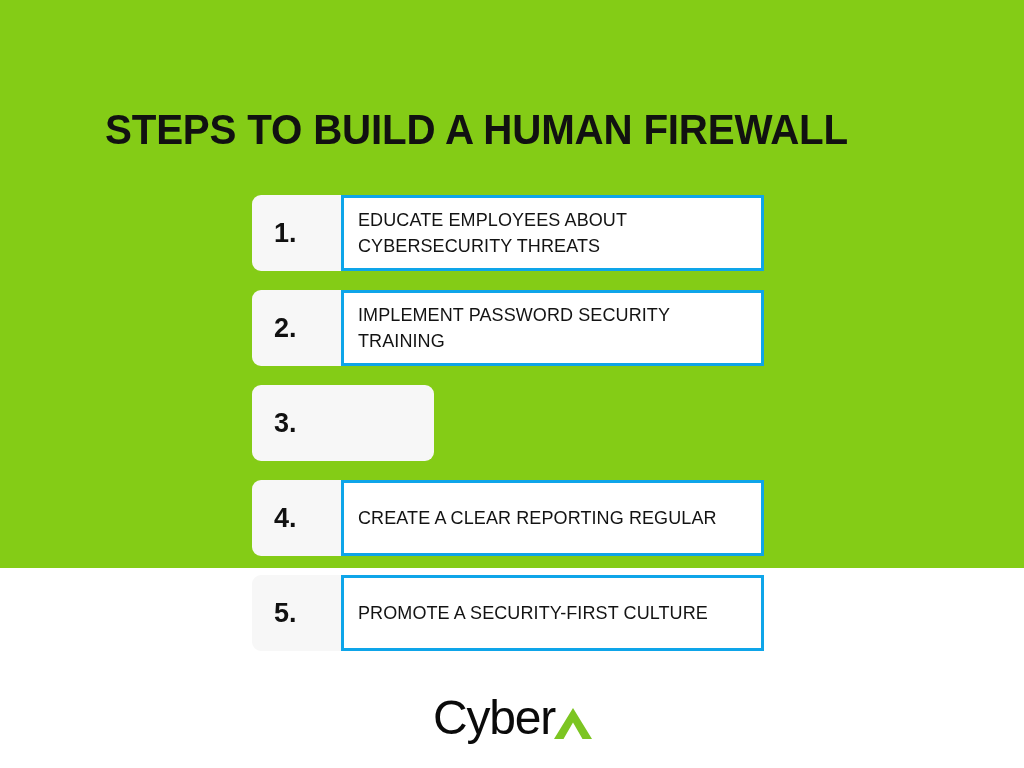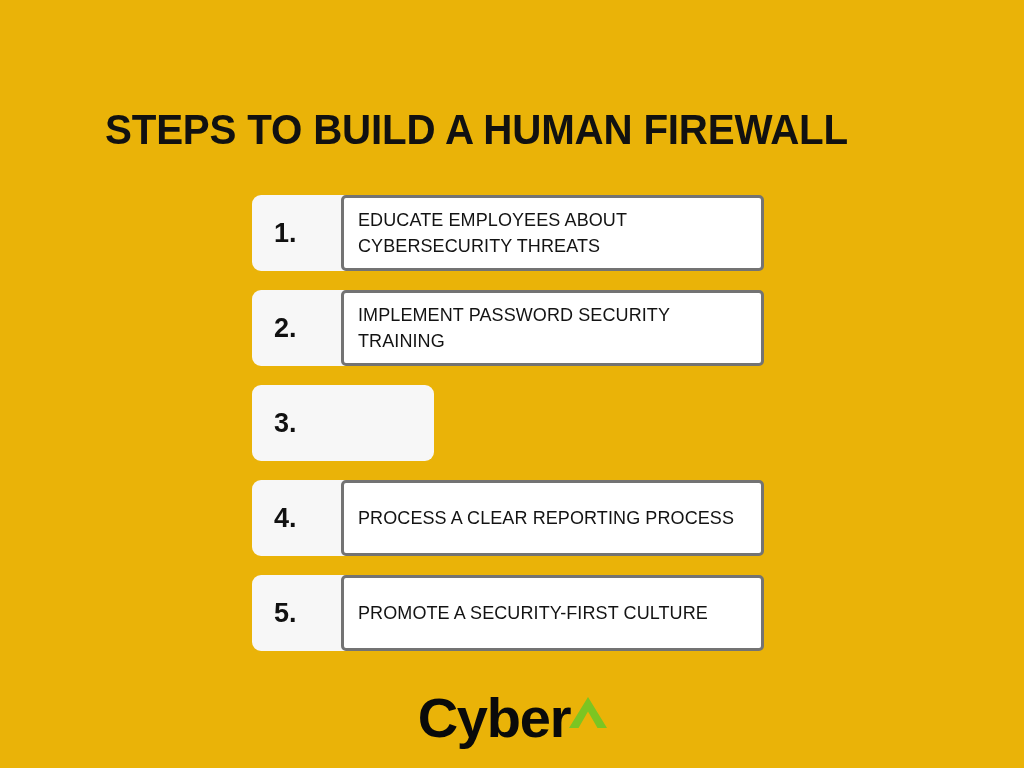--- a/index.html
+++ b/index.html
@@ -11,22 +11,22 @@
     width: 1024px;
     height: 768px;
     background: #ffffff;
     font-family: "Liberation Sans", sans-serif;
     overflow: hidden;
   }
 
   .slide {
     position: relative;
     width: 1024px;
-    height: 768px;
-    background: #eab308;
+    height: 568px;
+    background: #84cc16;
     box-sizing: border-box;
   }
 
   
   .title {
     position: absolute;
     left: 105px;
     top: 76px;
     width: 820px;
     font-size: 42px;
@@ -80,22 +80,22 @@
     letter-spacing: 0px;
   }
 
   .step-box {
     position: absolute;
     left: 89px;
     top: 0;
     width: 423px;
     height: 76px;
     background: #ffffff;
-    border: 3px solid #737373;
-    border-radius: 5px;
+    border: 3px solid #0ea5e9;
+    border-radius: 0;
     box-sizing: border-box;
     display: flex;
     align-items: center;
   }
 
   .step-text {
     padding: 0 14px 0 14px;
     font-size: 18px;
     line-height: 26px;
     color: #131313;
@@ -109,23 +109,23 @@
     left: 0;
     top: 697px;
     width: 1024px;
     height: 42px;
     display: flex;
     align-items: center;
     justify-content: center;
   }
   .logo-wordmark {
     display: flex;
-    align-items: flex-start;
-    font-size: 56px;
-    font-weight: bold;
+    align-items: flex-end;
+    font-size: 48px;
+    font-weight: normal;
     color: #0a0a0a;
     letter-spacing: -1.2px;
     line-height: 42px;
   }
   .logo-part {
     display: inline-block;
   }
   .logo-arrow-glyph {
     display: inline-block;
     width: 38px;
@@ -171,21 +171,21 @@
       <div class="step-number-panel">
         <div class="step-number">3.</div>
       </div>
     </div>
 
     <div class="step-row">
       <div class="step-number-panel">
         <div class="step-number">4.</div>
       </div>
       <div class="step-box">
-        <div class="step-text">PROCESS A CLEAR REPORTING PROCESS</div>
+        <div class="step-text">CREATE A CLEAR REPORTING REGULAR</div>
       </div>
     </div>
 
     <div class="step-row">
       <div class="step-number-panel">
         <div class="step-number">5.</div>
       </div>
       <div class="step-box">
         <div class="step-text">PROMOTE A SECURITY-FIRST CULTURE</div>
       </div>

